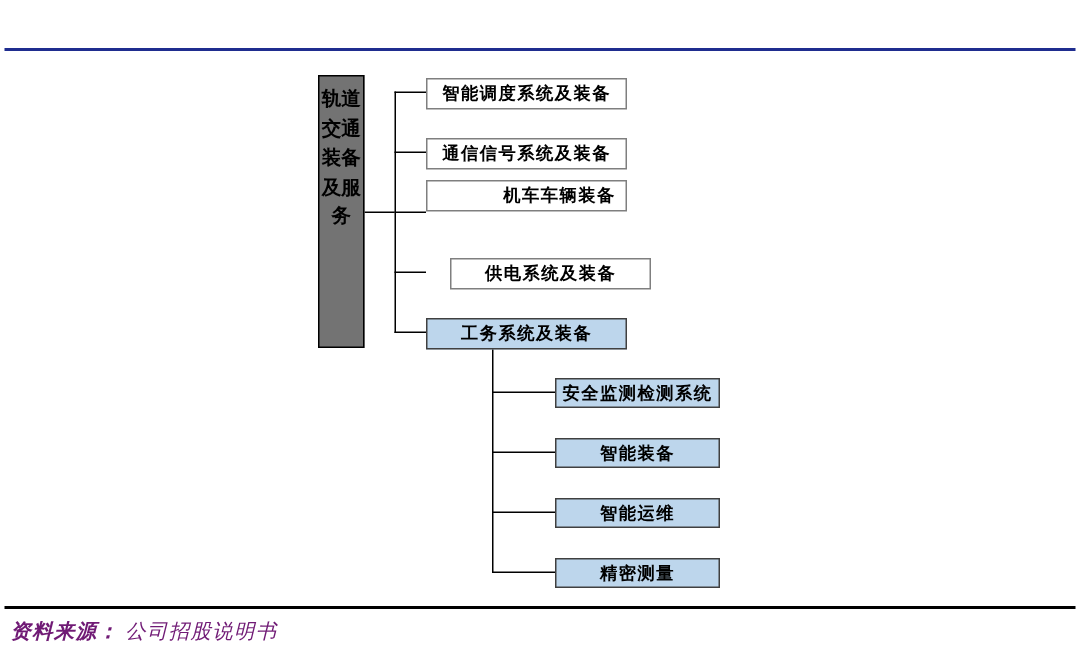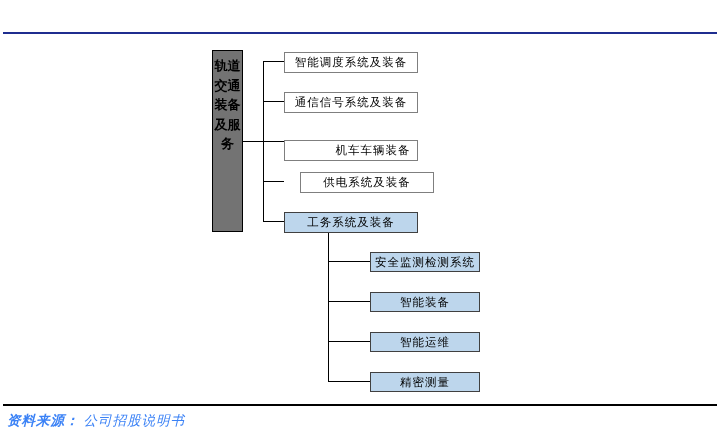--- a/index.html
+++ b/index.html
@@ -50,21 +50,21 @@
   .node {
     position: absolute;
     box-sizing: border-box;
     display: flex;
     align-items: center;
     justify-content: center;
     background: var(--node-fill-white, #ffffff);
     border: 1px solid var(--node-border-gray, #7f7f7f);
     color: #000000;
     font-size: 11.5px;
-    font-weight: 400;
+    font-weight: 700;
     letter-spacing: 1px;
     white-space: nowrap;
   }
   .node.l1 { left: 284px; width: 134px; height: 21px; }
   .node.l2 { left: 370px; width: 110px; height: 20px; }
   .node.highlight {
     background: var(--node-fill-blue, #bdd6ec);
     border: 1.5px solid var(--node-border-dark, #404040);
   }
   .root-box {
@@ -94,21 +94,21 @@
     height: 2px;
     background: #000000;
   }
   .source {
     position: absolute;
     left: 7px;
     top: 412px;
     font-family: "Liberation Serif", serif;
     font-style: italic;
     font-size: 13.5px;
-    color: #3b82f6;
+    color: #701a75;
     letter-spacing: 1px;
     white-space: nowrap;
   }
   .source .lbl { font-weight: 600; }
   .source .val { font-weight: 400; margin-left: 4px; }
 </style>
 </head>
 <body>
 
 <div class="page">
@@ -127,21 +127,21 @@
     <div class="line" style="left:328px; top:232px; width:1px;  height:150px;"></div>
     <div class="line" style="left:328px; top:261px; width:42px; height:1px;"></div>
     <div class="line" style="left:328px; top:301px; width:42px; height:1px;"></div>
     <div class="line" style="left:328px; top:341px; width:42px; height:1px;"></div>
     <div class="line" style="left:328px; top:381px; width:42px; height:1px;"></div>
 
     <div class="root-box">轨道交通装备及服务</div>
 
     <div class="node l1" style="top:52px;">智能调度系统及装备</div>
     <div class="node l1" style="top:92px;">通信信号系统及装备</div>
-    <div class="node l1" style="top:140px;padding-left:44px;">机车车辆装备</div>
+    <div class="node l1" style="top:120px;padding-left:44px;">机车车辆装备</div>
     <div class="node l1" style="top:172px;margin-left:16px;">供电系统及装备</div>
     <div class="node l1 highlight" style="top:212px;">工务系统及装备</div>
 
     <div class="node l2 highlight" style="top:252px;">安全监测检测系统</div>
     <div class="node l2 highlight" style="top:292px;">智能装备</div>
     <div class="node l2 highlight" style="top:332px;">智能运维</div>
     <div class="node l2 highlight" style="top:372px;">精密测量</div>
   </div>
 
   <div class="footer-rule"></div>

